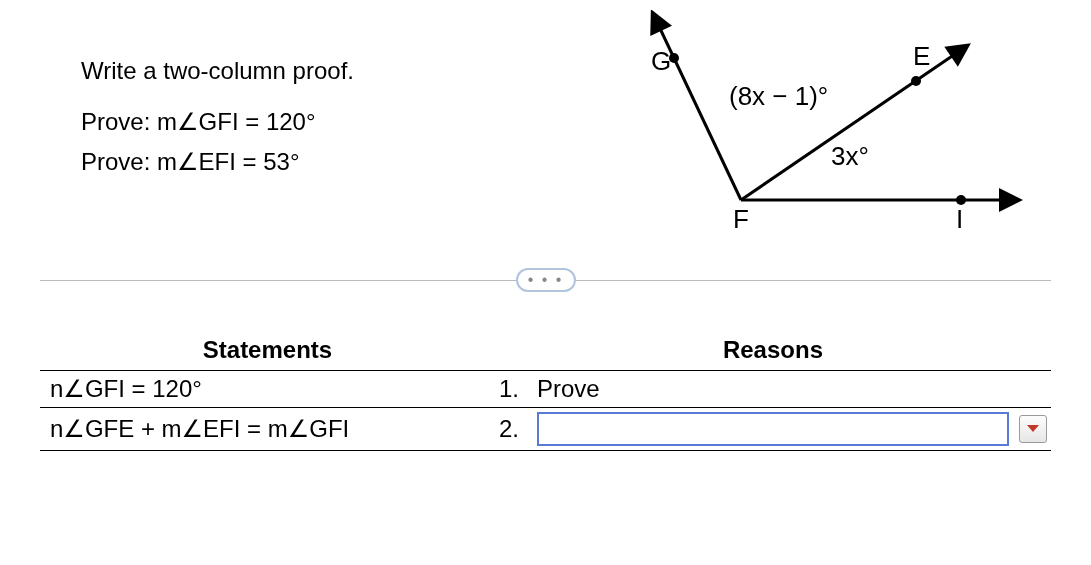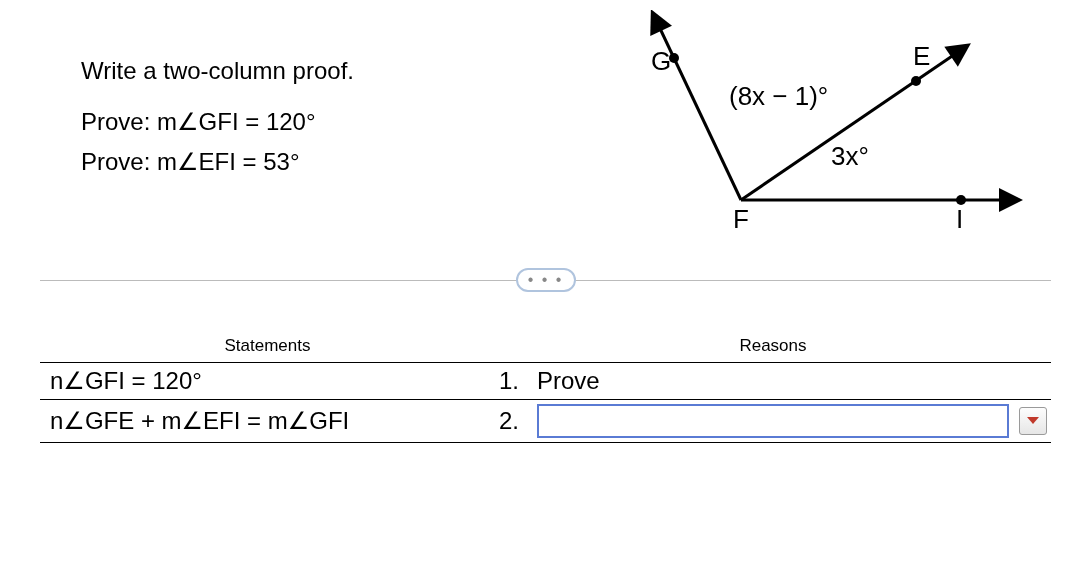--- a/index.html
+++ b/index.html
@@ -51,25 +51,25 @@
     font-size: 16px;
     color: #888;
     letter-spacing: 2px;
     cursor: pointer;
   }
   table.proof {
     border-collapse: collapse;
     width: 100%;
   }
   table.proof th {
-    font-weight: normal;
+    font-weight: bold;
     border-bottom: 1.2px solid #000;
     padding: 6px 4px;
     text-align: center;
-    font-size: 17px;
+    font-size: 24px;
   }
   table.proof td {
     border-bottom: 1.2px solid #000;
     padding: 1px 10px;
     font-size: 24px;
     vertical-align: middle;
   }
   table.proof td.reason-cell { padding: 4px 4px; }
   .col-stmt { width: 45%; }
   .col-reason { width: 55%; }

